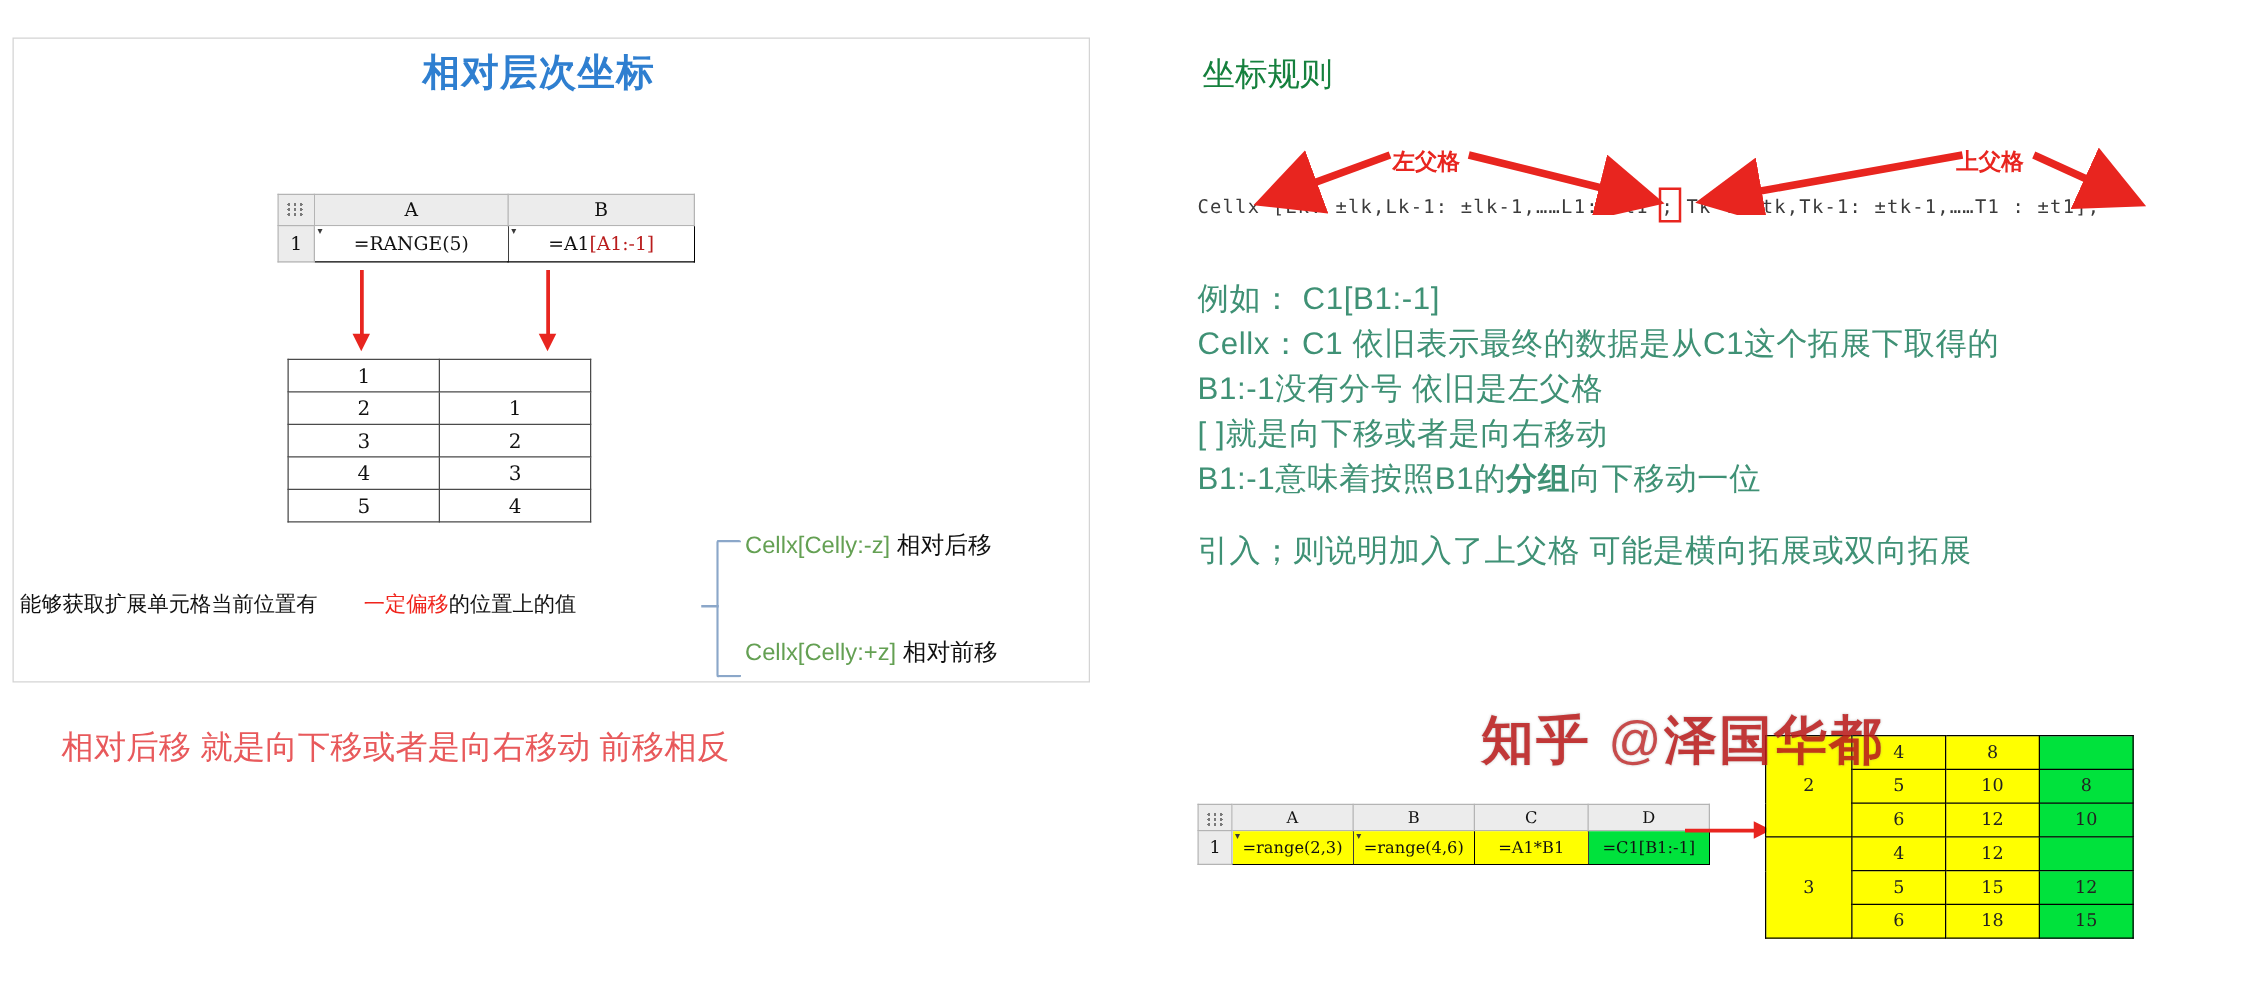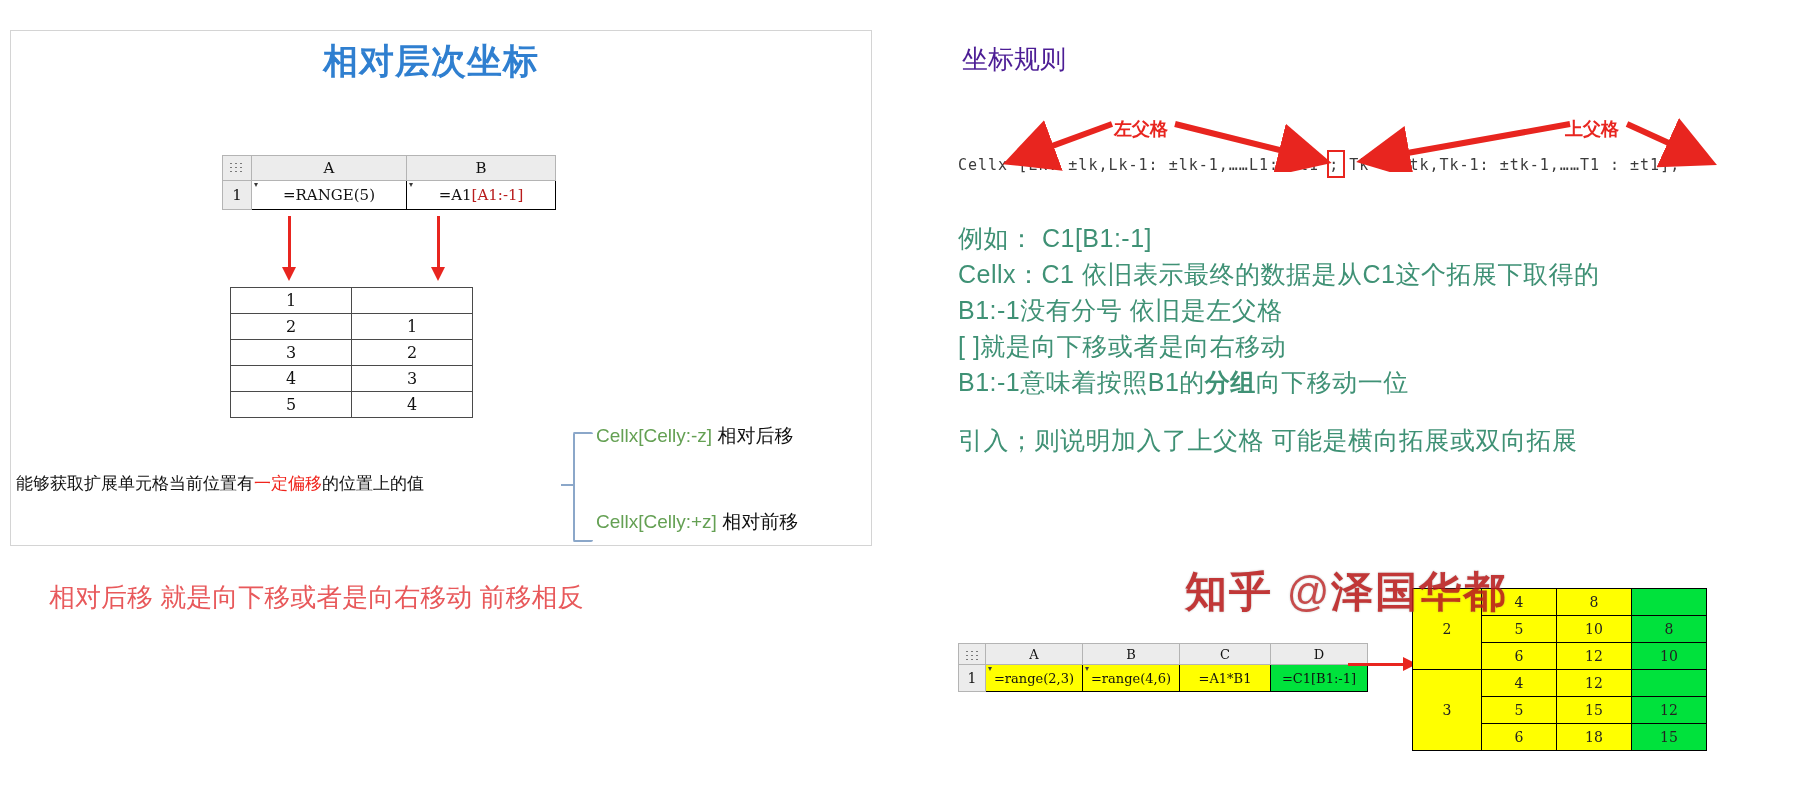--- a/index.html
+++ b/index.html
@@ -12,21 +12,21 @@
   .abs{position:absolute;}
 
   
   #left-panel{
     left:10px;top:30px;width:862px;height:516px;
     background:#ffffff;border:1px solid #d4d4d4;
     box-sizing:border-box;
   }
   #left-title{
     left:0;top:38px;width:862px;text-align:center;
-    color:#2f7fd0;font-size:35px;font-weight:700;
+    color:#2f7fd0;font-size:30px;font-weight:700;
     letter-spacing:1px;
   }
 
   
   #ss-top{left:222px;top:155px;}
   table.xls{border-collapse:collapse;}
   table.xls td,table.xls th{
     font-family:"DejaVu Serif","Liberation Serif",serif;
     font-size:15px;font-weight:400;color:#111;
     text-align:center;vertical-align:middle;
@@ -70,25 +70,25 @@
 
   
   #brace{left:573px;top:432px;width:18px;height:106px;
     border:2px solid #8ba7c9;border-right:none;border-radius:2px;}
   #brace-stem{left:561px;top:484px;width:14px;height:2px;background:#8ba7c9;}
   .note{font-size:19px;color:#111;white-space:nowrap;}
   .note .code{color:#64a053;}
   #note-back{left:596px;top:423px;}
   #note-fwd{left:596px;top:509px;}
   #desc-left{left:16px;top:472px;font-size:17px;color:#111;white-space:nowrap;}
-  #desc-left .hl{color:#f0241c;}
+  #desc-left .hl{color:#f0241c;margin-left:37px;}
   #bottom-red{left:25px;top:580px;font-size:26px;color:#e8595b;white-space:nowrap;margin-left:24px;}
 
   
-  #right-title{left:962px;top:42px;font-size:26px;color:#4c1d95;}
+  #right-title{left:962px;top:42px;font-size:26px;color:#15803d;}
 
   #syntax{
     left:958px;top:156px;
     font-family:"DejaVu Sans Mono","Liberation Mono",monospace;
     font-size:15px;color:#3b3b3b;letter-spacing:1px;white-space:nowrap;
   }
   #semi-box{left:1327px;top:150px;width:14px;height:24px;border:2px solid #e8251f;}
 
   .lbl-red{font-size:18px;color:#e8251f;font-weight:700;white-space:nowrap;}
   #lbl-left-parent{left:1114px;top:117px;}

